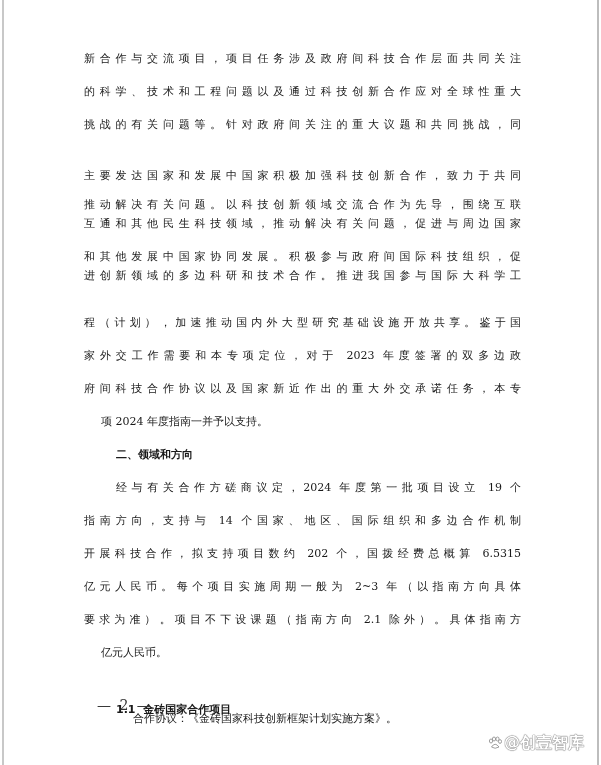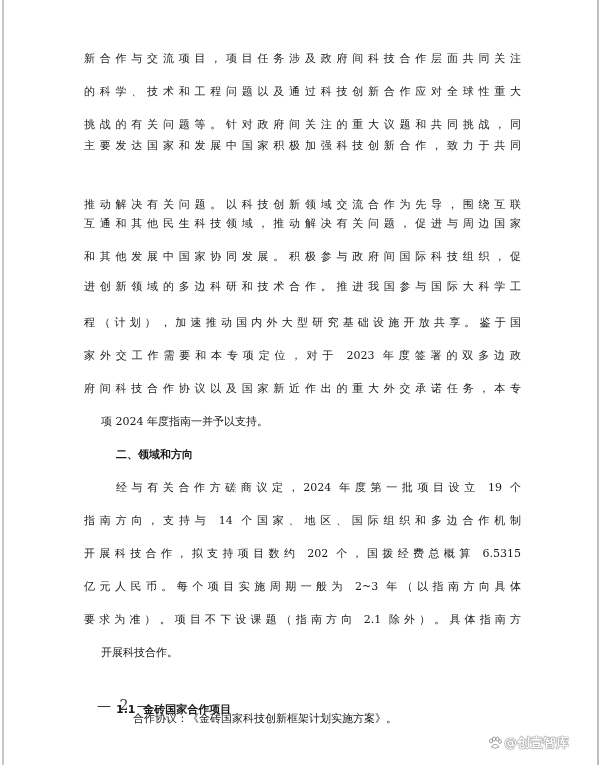--- a/index.html
+++ b/index.html
@@ -19,55 +19,55 @@
   }
   .line.last { text-align-last: left; margin-left: 17px; }
   .indent { padding-left: 32px; width: 405px; }
   .heading { font-family: "DejaVu Sans", "Liberation Sans", sans-serif; font-weight: bold; text-align-last: left; }
   .page-number {
     position: absolute; left: 97px; top: 697px; font-size: 14px; color: #333;
     font-family: "DejaVu Serif", serif; letter-spacing: 2px;
   }
   .watermark {
     position: absolute; left: 488px; top: 734px; height: 18px;
-    font-family: "DejaVu Sans", "Liberation Sans", sans-serif; font-size: 13px;
+    font-family: "DejaVu Sans", "Liberation Sans", sans-serif; font-size: 16px;
     color: #ffffff; font-weight: bold;
     text-shadow: 0 0 1px #777, 0 0 1px #777, 0 0 1px #777;
     display: flex; align-items: center; gap: 2px;
   }
   .paw { width: 14px; height: 14px; }
 </style>
 </head>
 <body>
 
 <div class="border-left"></div>
 <div class="border-right"></div>
 
 <div class="page">
   <div class="line" style="top:2px">新合作与交流项目，项目任务涉及政府间科技合作层面共同关注</div>
   <div class="line" style="top:35px">的科学、技术和工程问题以及通过科技创新合作应对全球性重大</div>
   <div class="line" style="top:68px">挑战的有关问题等。针对政府间关注的重大议题和共同挑战，同</div>
-  <div class="line" style="top:89px">主要发达国家和发展中国家积极加强科技创新合作，致力于共同</div>
+  <div class="line" style="top:119px">主要发达国家和发展中国家积极加强科技创新合作，致力于共同</div>
   <div class="line" style="top:148px">推动解决有关问题。以科技创新领域交流合作为先导，围绕互联</div>
   <div class="line" style="top:167px">互通和其他民生科技领域，推动解决有关问题，促进与周边国家</div>
   <div class="line" style="top:200px">和其他发展中国家协同发展。积极参与政府间国际科技组织，促</div>
-  <div class="line" style="top:230px">进创新领域的多边科研和技术合作。推进我国参与国际大科学工</div>
+  <div class="line" style="top:219px">进创新领域的多边科研和技术合作。推进我国参与国际大科学工</div>
   <div class="line" style="top:266px">程（计划），加速推动国内外大型研究基础设施开放共享。鉴于国</div>
   <div class="line" style="top:299px">家外交工作需要和本专项定位，对于 2023 年度签署的双多边政</div>
   <div class="line" style="top:332px">府间科技合作协议以及国家新近作出的重大外交承诺任务，本专</div>
   <div class="line last" style="top:365px">项 2024 年度指南一并予以支持。</div>
 
   <div class="line indent heading" style="top:398px">二、领域和方向</div>
 
   <div class="line indent" style="top:431px">经与有关合作方磋商议定，2024 年度第一批项目设立 19 个</div>
   <div class="line" style="top:464px">指南方向，支持与 14 个国家、地区、国际组织和多边合作机制</div>
   <div class="line" style="top:497px">开展科技合作，拟支持项目数约 202 个，国拨经费总概算 6.5315</div>
   <div class="line" style="top:530px">亿元人民币。每个项目实施周期一般为 2~3 年（以指南方向具体</div>
   <div class="line" style="top:563px">要求为准）。项目不下设课题（指南方向 2.1 除外）。具体指南方</div>
-  <div class="line last" style="top:596px">开展科技合作。</div>
+  <div class="line last" style="top:596px">亿元人民币。</div>
 
   <div class="line indent heading" style="top:629px; white-space:pre;margin-top:24px;">1.1  金砖国家合作项目</div>
   <div class="line indent last" style="top:662px">合作协议：《金砖国家科技创新框架计划实施方案》。</div>
 </div>
 
 <div class="page-number">— 2 —</div>
 
 <div class="watermark">
   <svg class="paw" viewBox="0 0 14 14">
     <g fill="#fff" stroke="#888" stroke-width="0.8">

